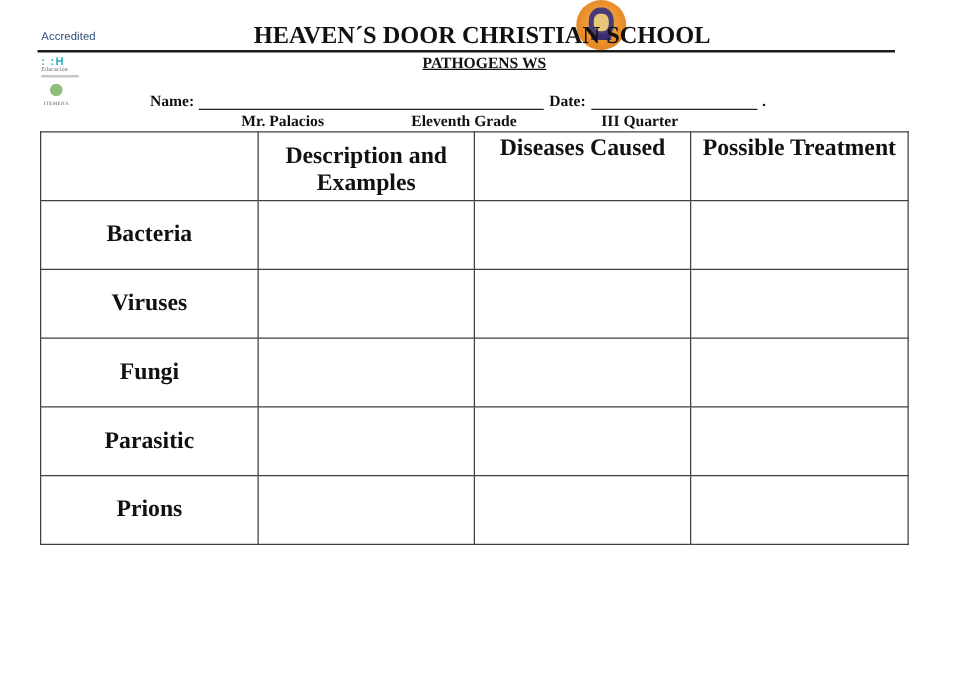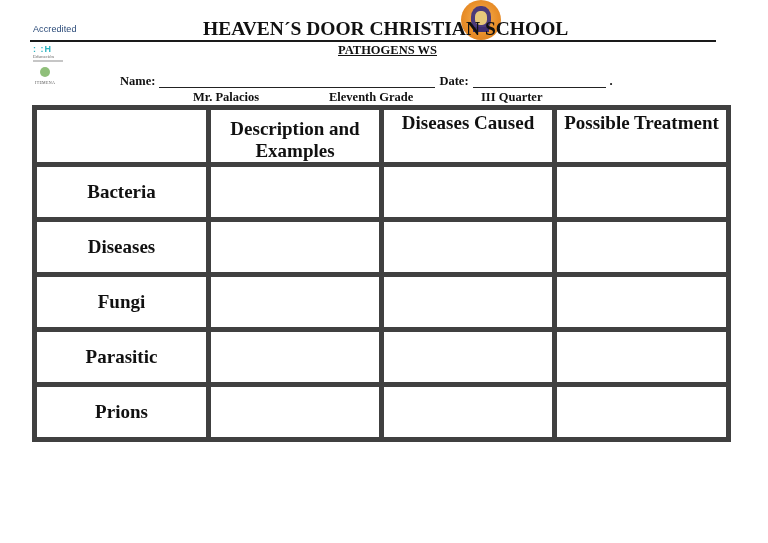--- a/index.html
+++ b/index.html
@@ -139,21 +139,21 @@
     .grade { left: 329px; }
     .quarter { left: 481px; }
 
     
     .ws-table {
       left: 32px; top: 105px;
       border-collapse: collapse;
       table-layout: fixed;
     }
     .ws-table td, .ws-table th {
-      border: 5px solid #404040;
+      border: 1px solid #404040;
       padding: 0;
       text-align: center;
       font-weight: bold;
       color: #111;
     }
     .ws-table col.c0 { width: 174px; }
     .ws-table col.c1 { width: 173px; }
     .ws-table col.c2 { width: 173px; }
     .ws-table col.c3 { width: 174px; }
     .ws-table tr.head { height: 55px; }
@@ -225,21 +225,21 @@
     <th class="dis">Diseases Caused</th>
     <th class="treat">Possible Treatment</th>
   </tr>
   <tr class="body-row">
     <td class="label">Bacteria</td>
     <td class="blank-cell"></td>
     <td class="blank-cell"></td>
     <td class="blank-cell"></td>
   </tr>
   <tr class="body-row">
-    <td class="label">Diseases</td>
+    <td class="label">Viruses</td>
     <td class="blank-cell"></td>
     <td class="blank-cell"></td>
     <td class="blank-cell"></td>
   </tr>
   <tr class="body-row">
     <td class="label">Fungi</td>
     <td class="blank-cell"></td>
     <td class="blank-cell"></td>
     <td class="blank-cell"></td>
   </tr>

